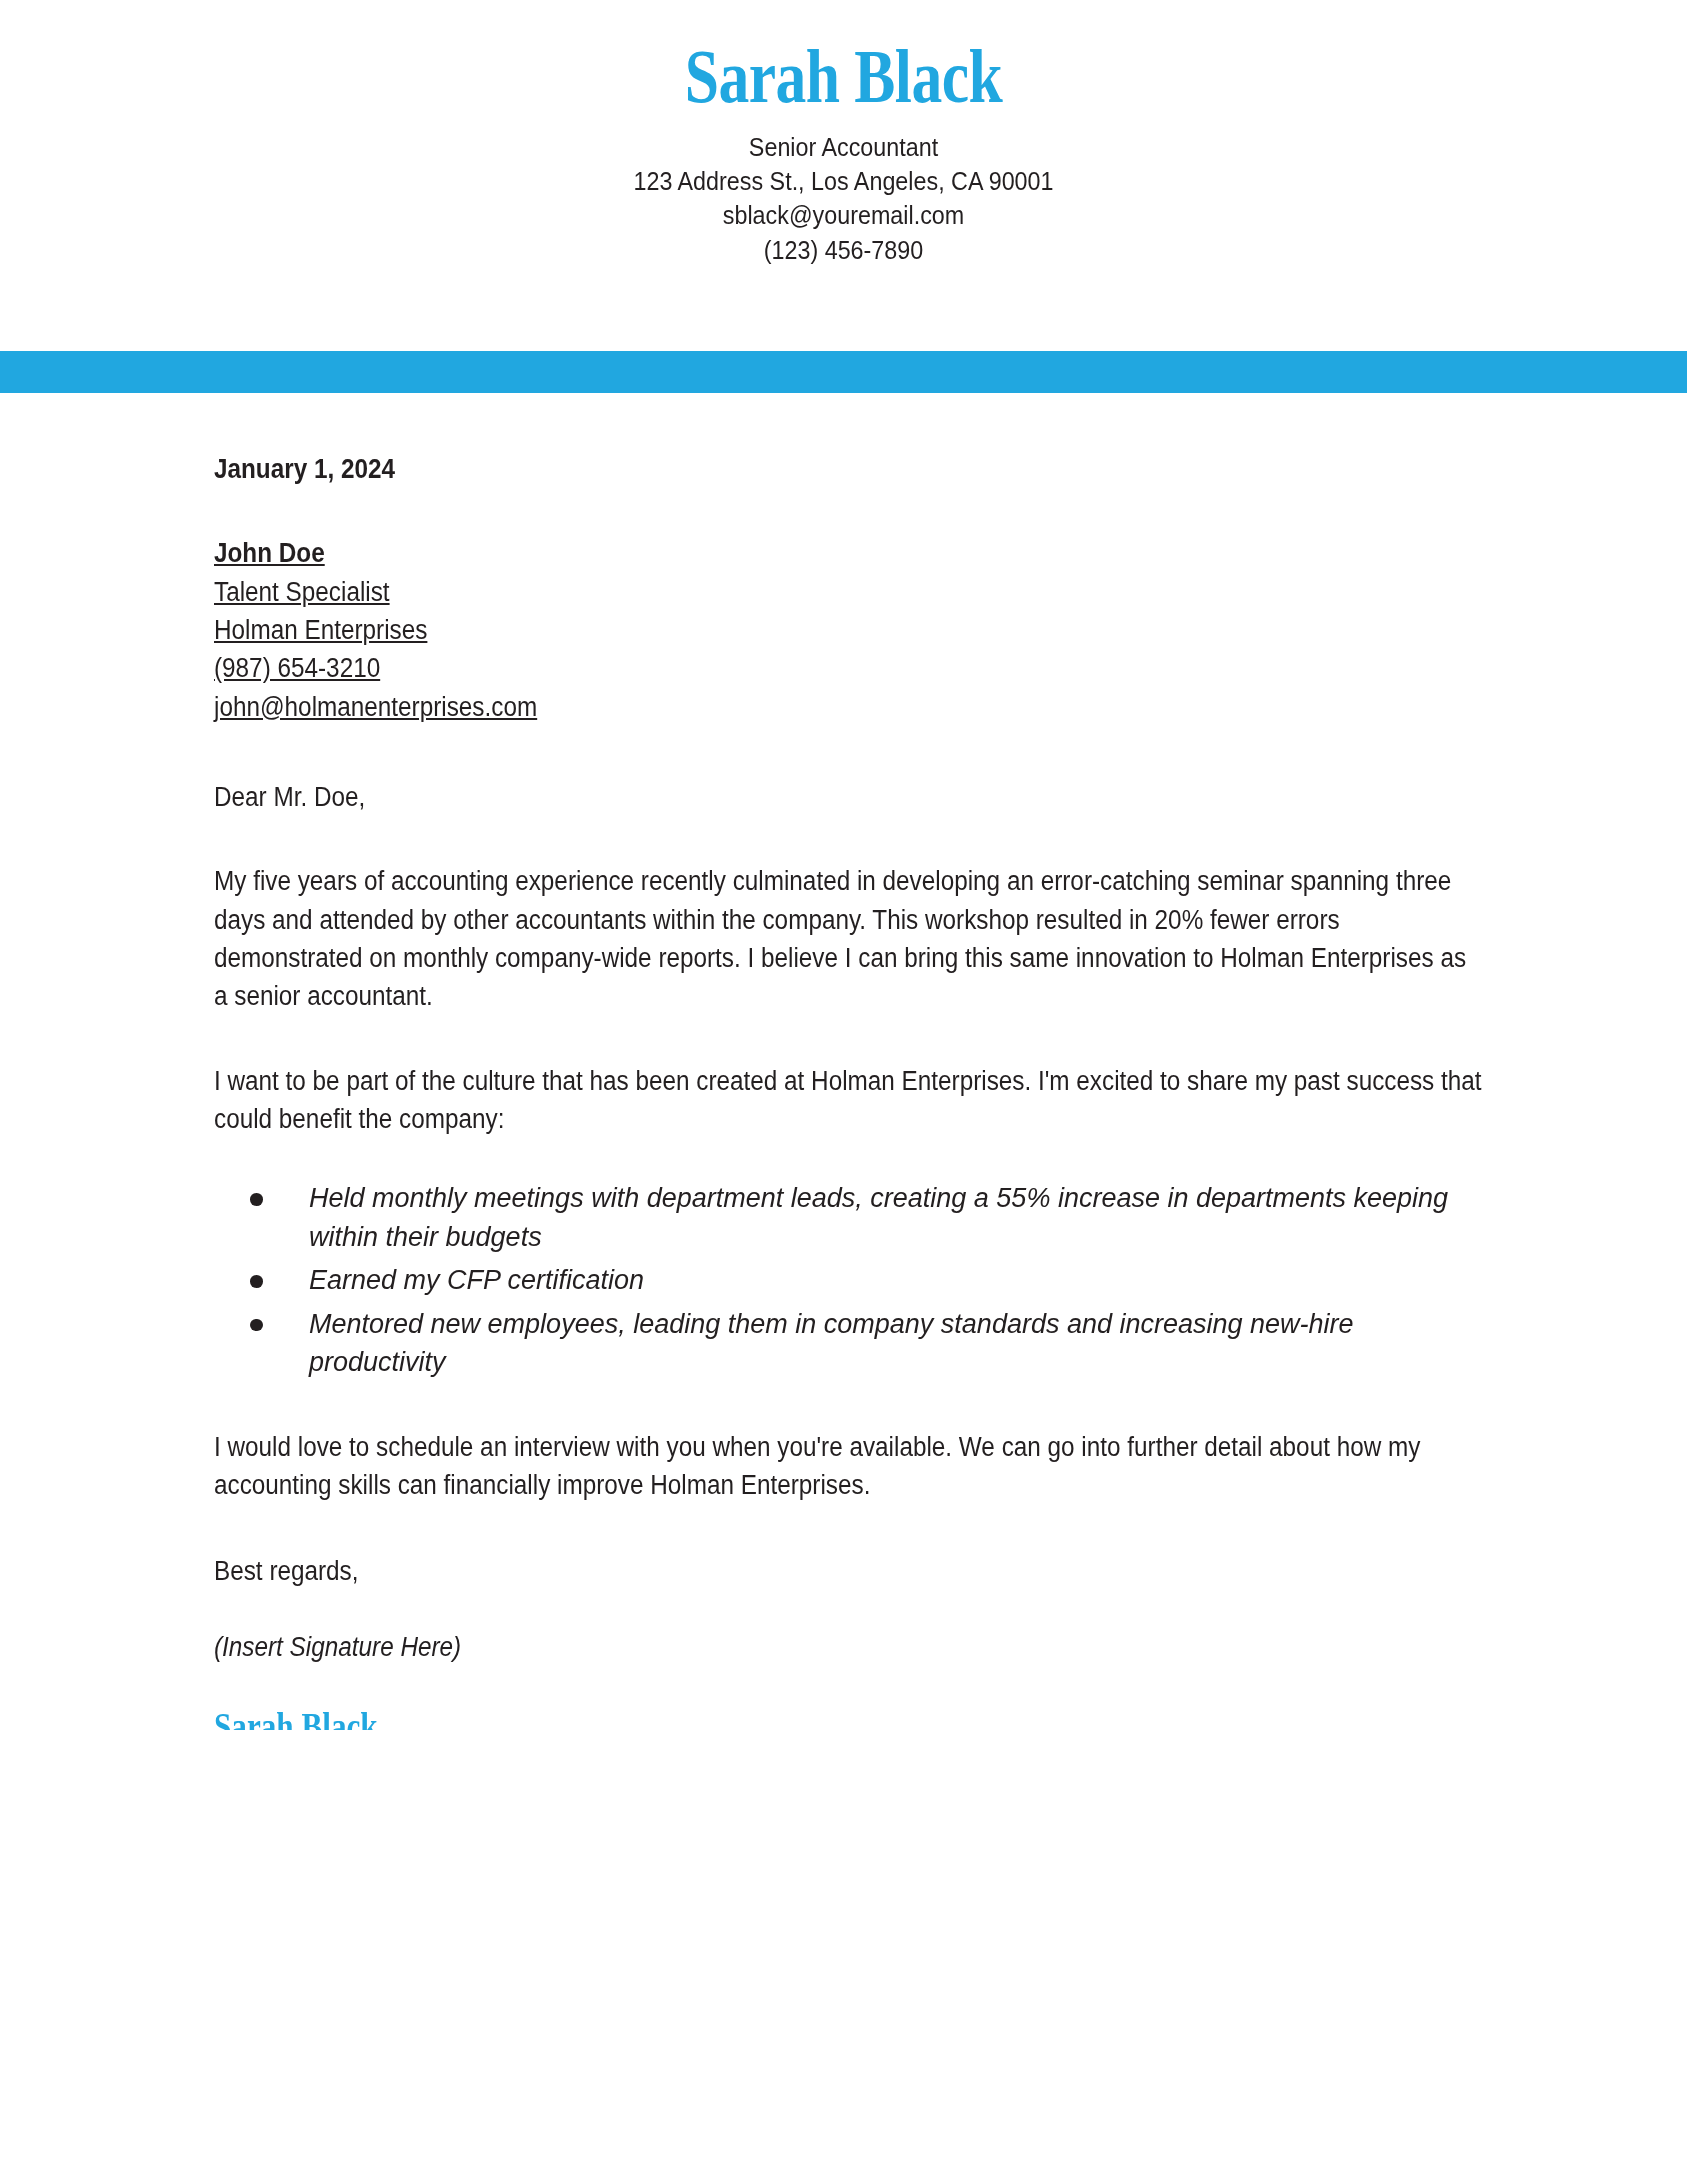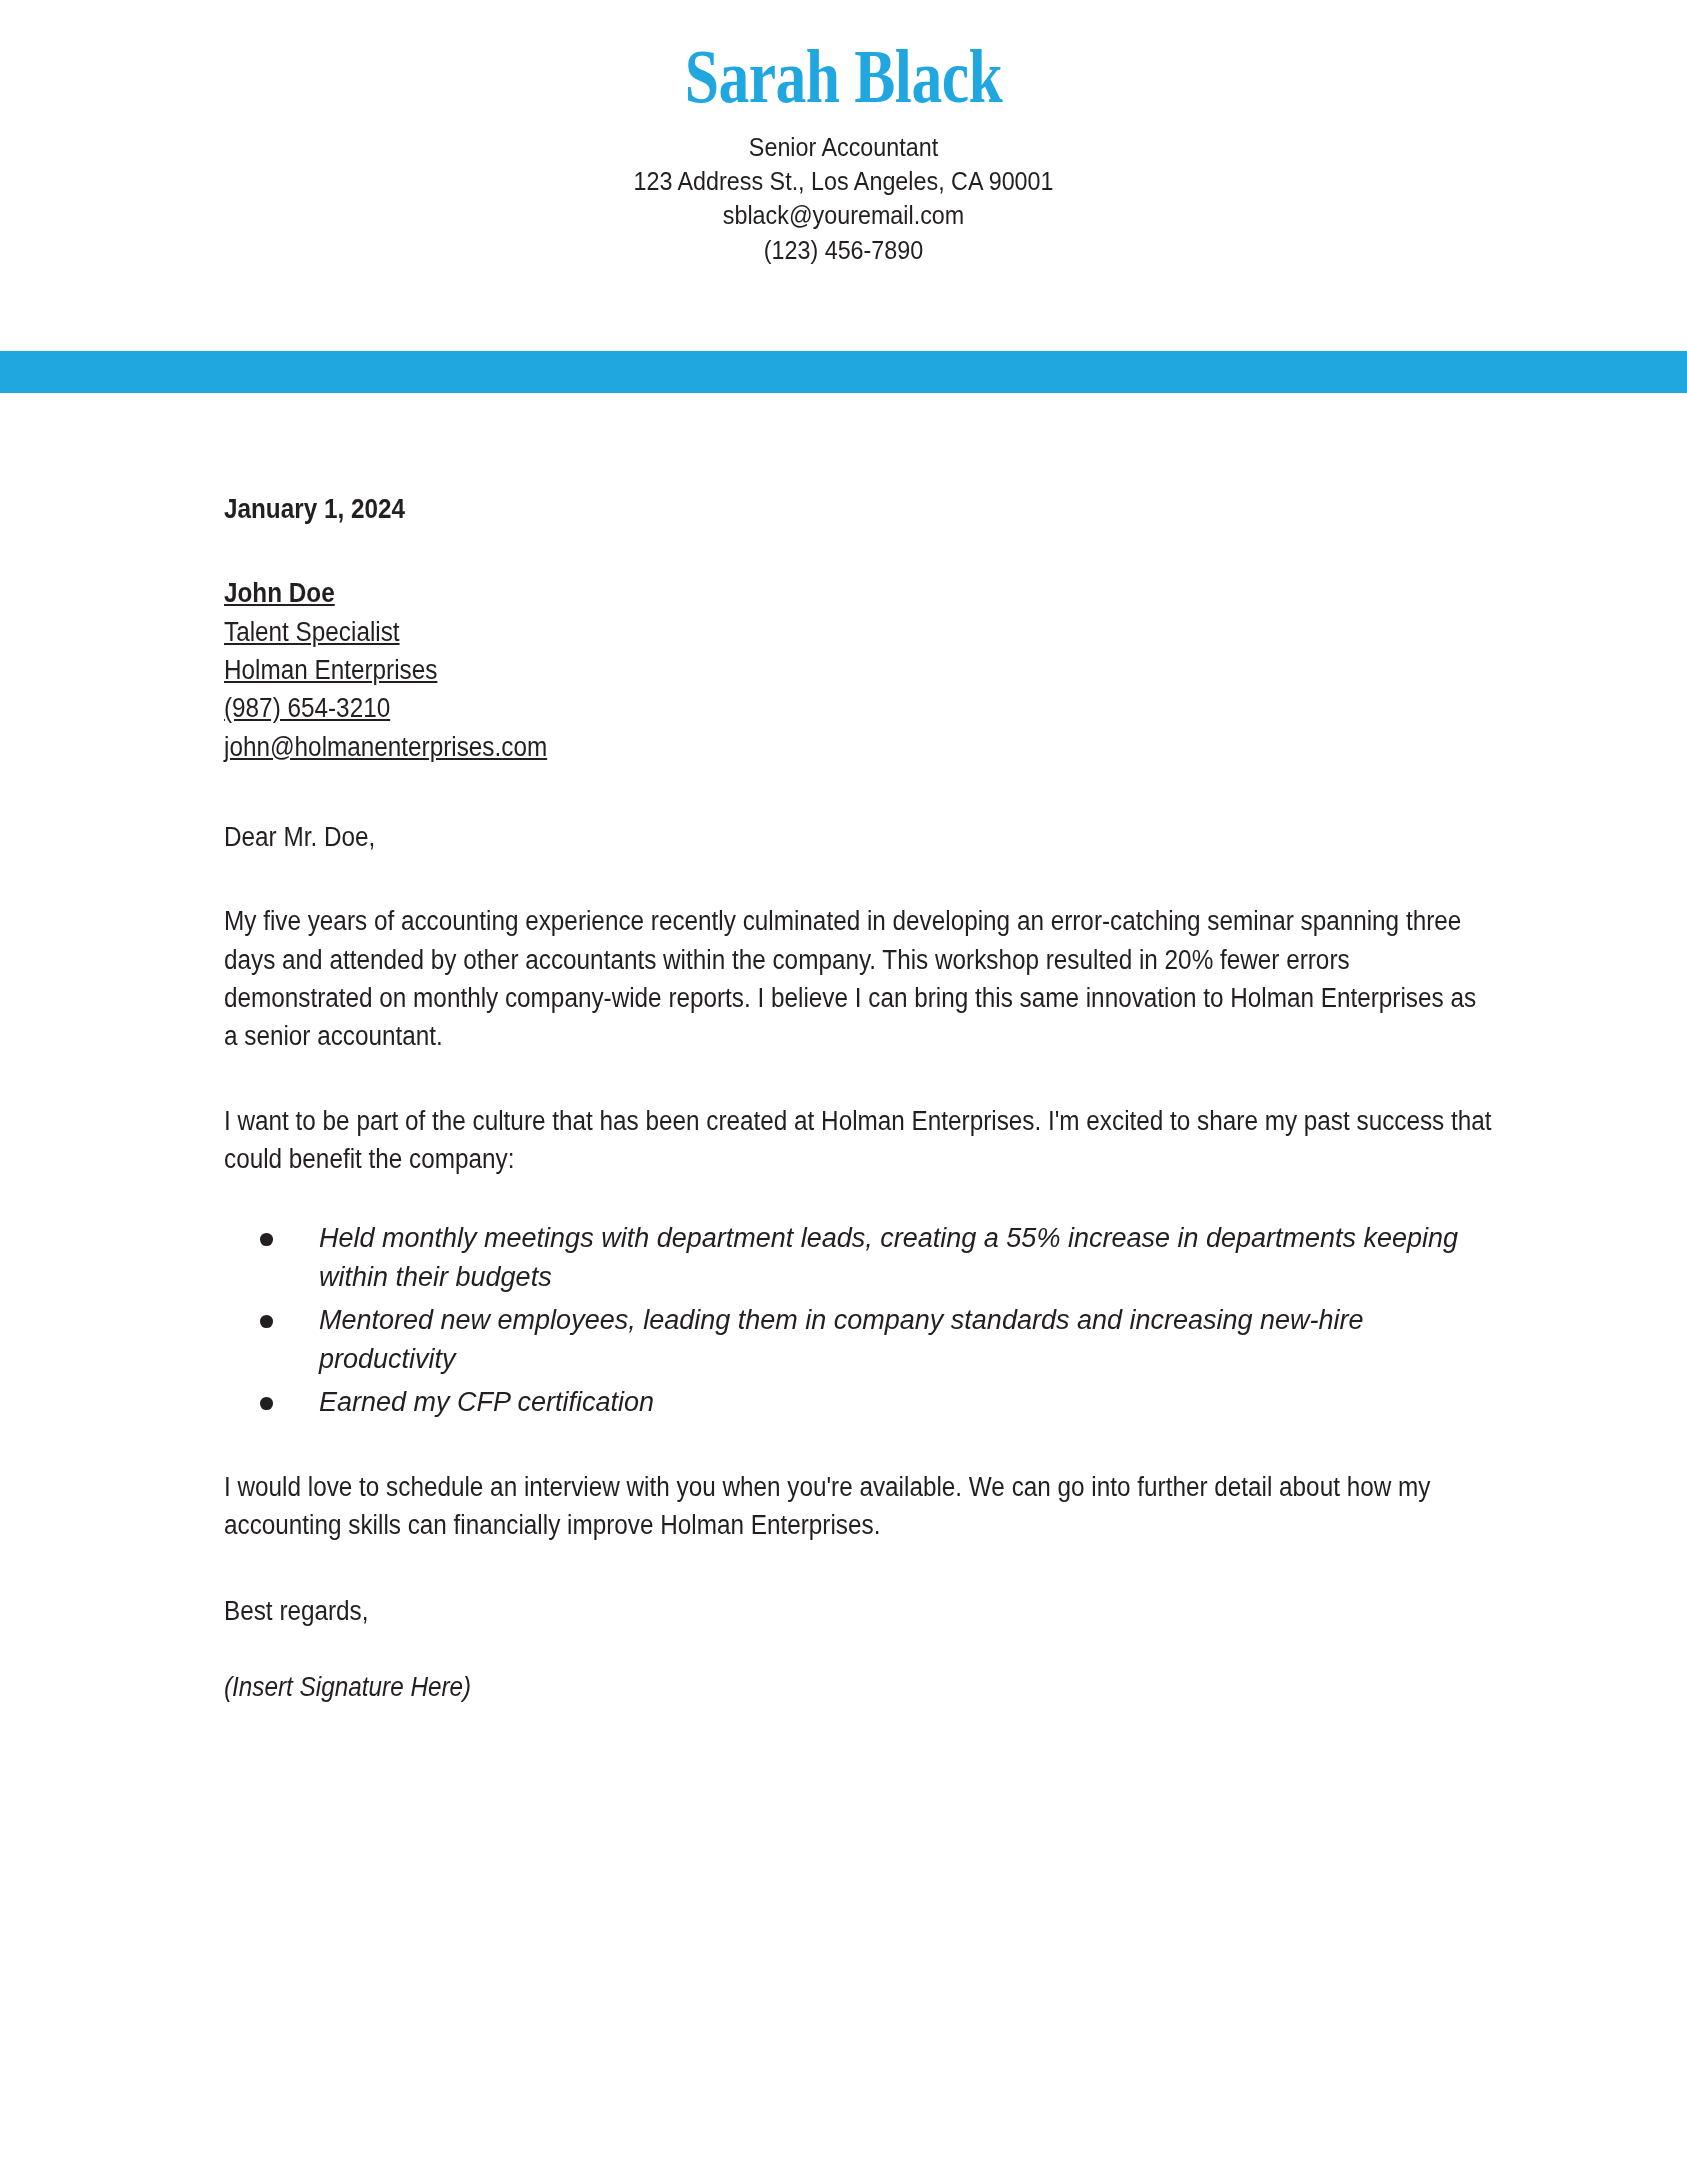--- a/index.html
+++ b/index.html
@@ -58,24 +58,23 @@
     left: 0;
     top: 351px;
     width: 1687px;
     height: 42px;
     background: #21A7E0;
   }
 
   
   .letter {
     position: absolute;
-    left: 224px;
+    left: 214px;
     top: 450px;
     width: 1270px;
-    margin-top: 40px;
   }
   .txt {
     font-family: "Liberation Sans", sans-serif;
     font-size: 27px;
     line-height: 1.42;
     color: #231f20;
     transform: scaleX(0.90);
     transform-origin: left center;
     width: 111.2%;
   }
@@ -162,25 +161,25 @@
 
     <div class="txt para">I want to be part of the culture that has been created at Holman Enterprises. I'm excited to share my past success that could benefit the company:</div>
 
     <ul class="bullets">
       <li>
         <span class="bullet-dot"></span>
         <span class="txt">Held monthly meetings with department leads, creating a 55% increase in departments keeping within their budgets</span>
       </li>
       <li>
         <span class="bullet-dot"></span>
-        <span class="txt">Mentored new employees, leading them in company standards and increasing new-hire productivity</span>
+        <span class="txt">Earned my CFP certification</span>
       </li>
       <li>
         <span class="bullet-dot"></span>
-        <span class="txt">Earned my CFP certification</span>
+        <span class="txt">Mentored new employees, leading them in company standards and increasing new-hire productivity</span>
       </li>
     </ul>
 
     <div class="txt para">I would love to schedule an interview with you when you're available. We can go into further detail about how my accounting skills can financially improve Holman Enterprises.</div>
 
     <div class="txt closing">Best regards,</div>
 
     <div class="txt italic signature-placeholder">(Insert Signature Here)</div>
 
     <div class="signature-name">Sarah Black</div>

